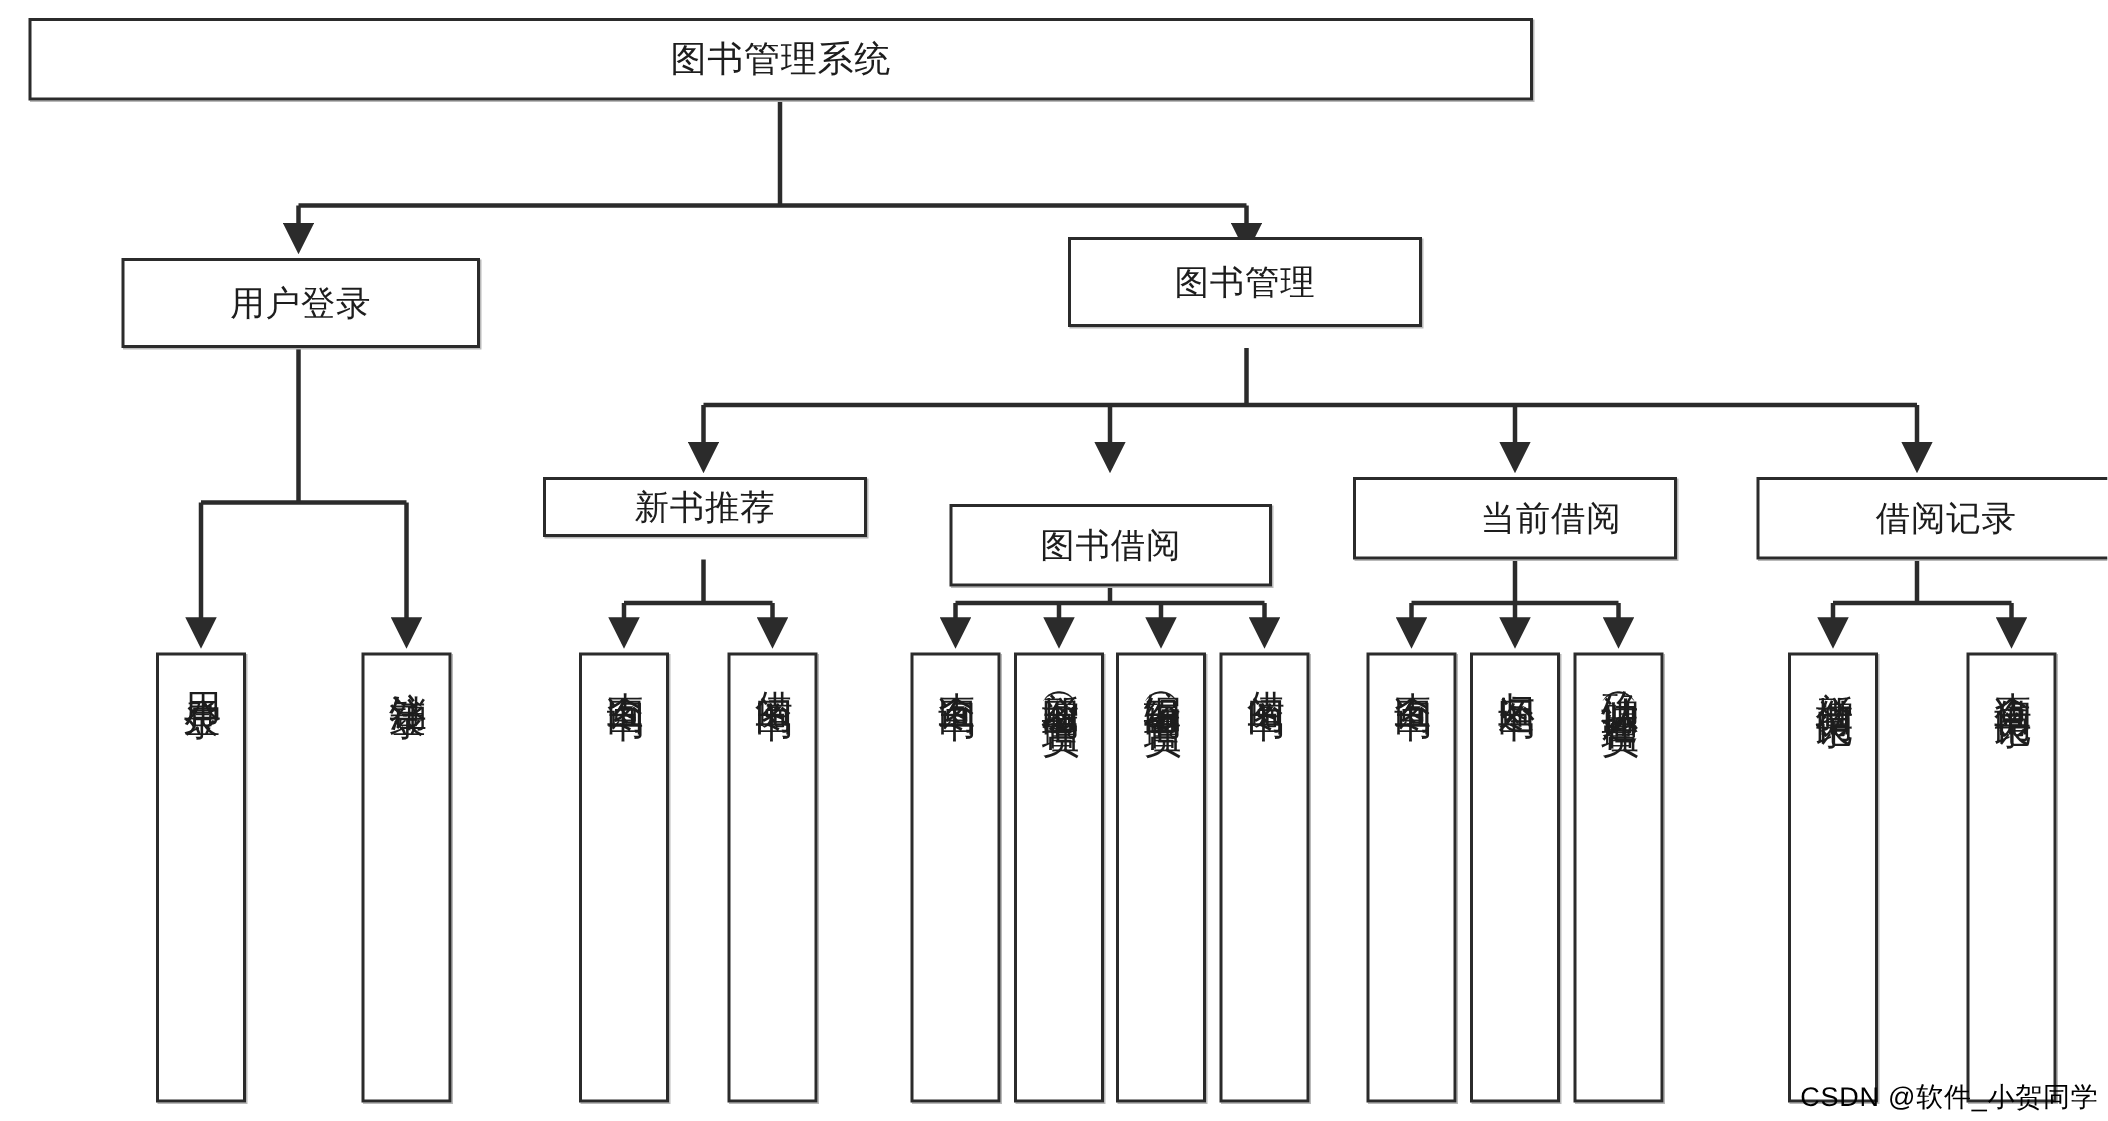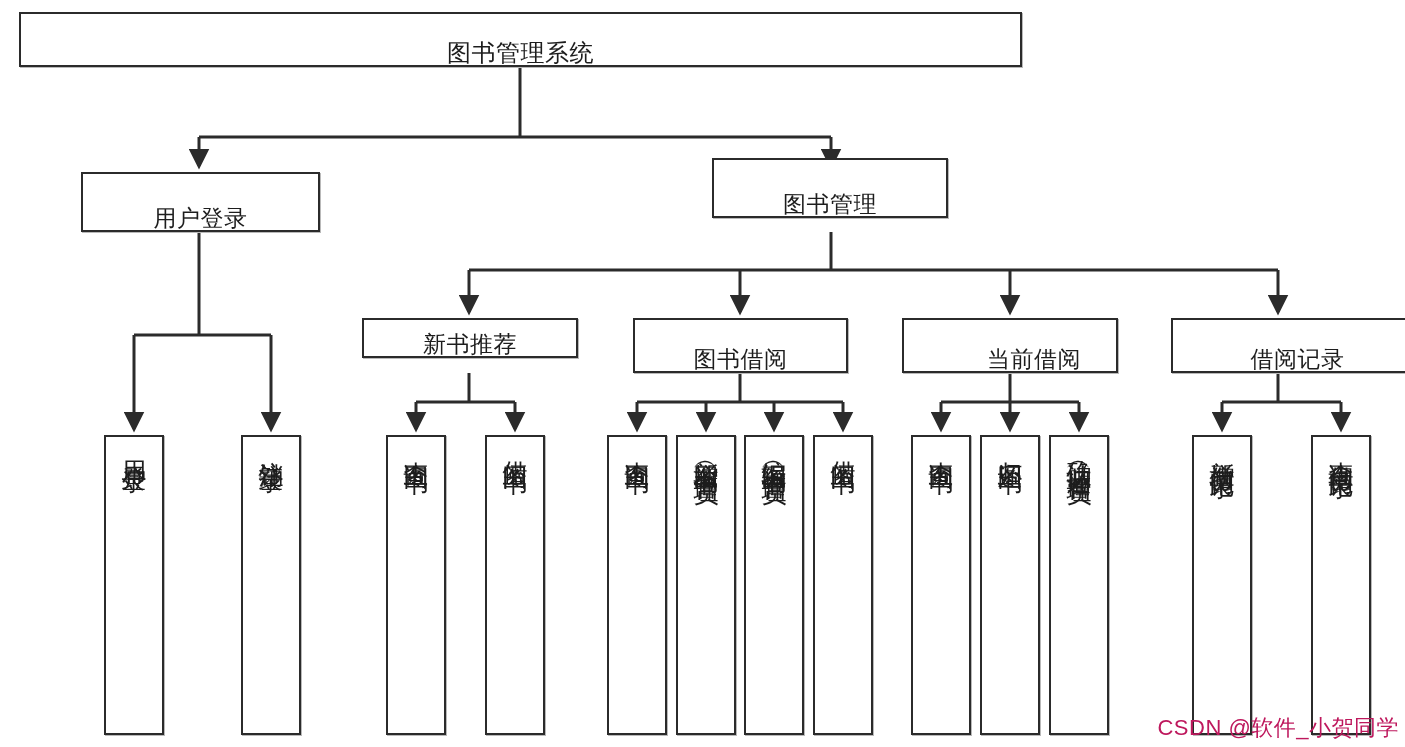--- a/index.html
+++ b/index.html
@@ -25,21 +25,21 @@
     height: 747px;
     pointer-events: none;
   }
   .node {
     position: absolute;
     box-sizing: border-box;
     background: #ffffff;
     border: 2px solid #2b2b2b;
     box-shadow: 1px 1px 0 0 #b9b9b9;
     display: flex;
-    align-items: flex-end;
+    align-items: center;
     justify-content: center;
     color: #1d1d1d;
   }
   .node-label {
     display: block;
     text-align: center;
     line-height: 1.05;
     white-space: nowrap;
   }
   
@@ -62,22 +62,22 @@
     font-size: 25px;
     line-height: 1.0;
     letter-spacing: 3px;
     white-space: normal;
     max-height: 292px;
   }
   .watermark {
     position: absolute;
     right: 6px;
     bottom: 4px;
-    font-size: 22px;
-    color: #be185d;
+    font-size: 18px;
+    color: #000000;
     white-space: nowrap;
     letter-spacing: 0.5px;
   }
 </style>
 </head>
 <body>
 
 <div id="canvas">
 
   <svg id="edges" viewBox="0 0 1405 747" xmlns="http://www.w3.org/2000/svg">
@@ -137,21 +137,21 @@
   <div class="node horiz" style="left:81px; top:172px; width:239px; height:60px;">
     <span class="node-label">用户登录</span>
   </div>
   <div class="node horiz" style="left:712px; top:158px; width:236px; height:60px;">
     <span class="node-label">图书管理</span>
   </div>
 
   <div class="node horiz" style="left:362px; top:318px; width:216px; height:40px;">
     <span class="node-label">新书推荐</span>
   </div>
-  <div class="node horiz" style="left:633px; top:318px; width:215px; height:55px;">
+  <div class="node horiz" style="left:633px; top:336px; width:215px; height:55px;">
     <span class="node-label">图书借阅</span>
   </div>
   <div class="node horiz" style="left:902px; top:318px; width:216px; height:55px;padding-left:48px;">
     <span class="node-label">当前借阅</span>
   </div>
   <div class="node horiz" style="left:1171px; top:318px; width:253px; height:55px;">
     <span class="node-label">借阅记录</span>
   </div>
 
   <div class="node vert" style="left:104px; top:435px; width:60px; height:300px;">

